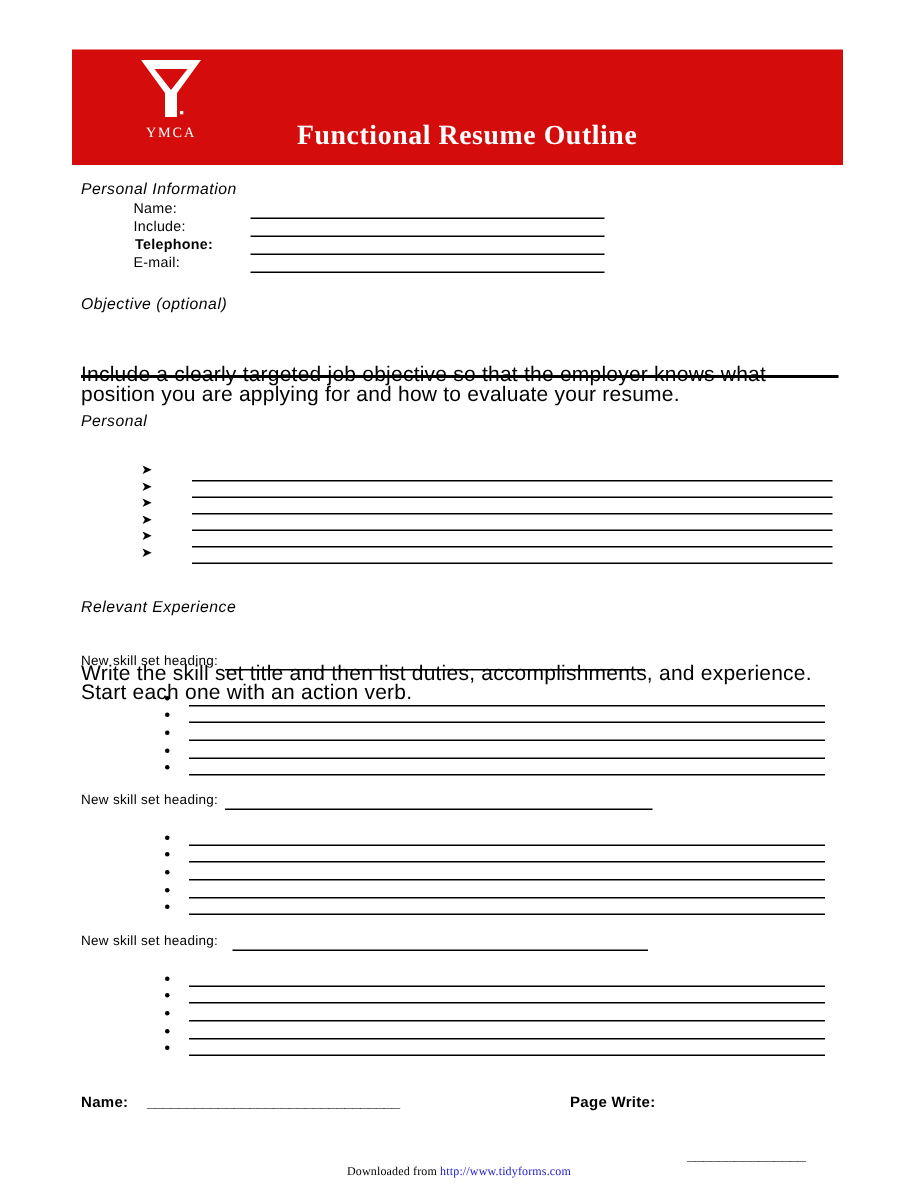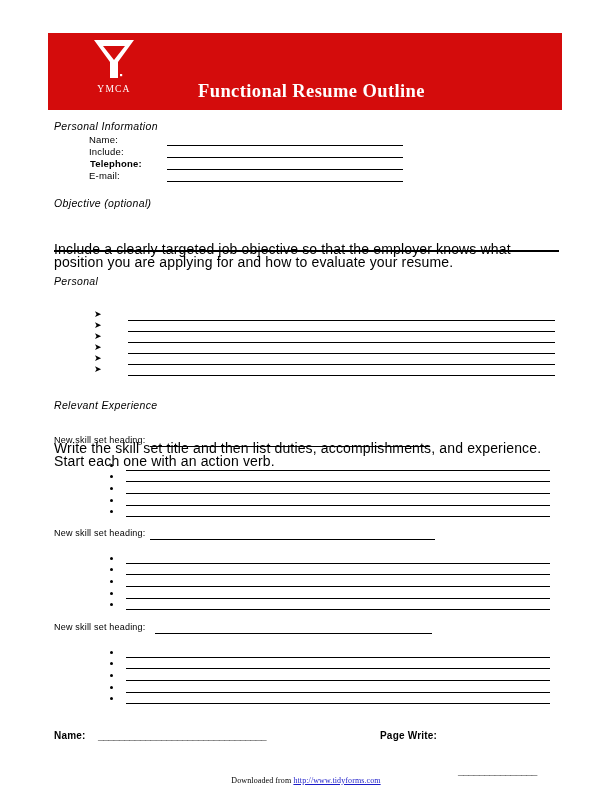--- a/index.html
+++ b/index.html
@@ -135,21 +135,20 @@
     top: 776px;
     width: 612px;
     text-align: center;
     font-family: "Liberation Serif", serif;
     font-size: 8px;
     letter-spacing: 0.1px;
   }
   .attrib .from { color: #000000; }
   .attrib .url {
     color: #1a1ac8;
-    text-decoration: underline;
   }
 </style>
 </head>
 <body>
 
 <div class="page">
 
   <div class="banner">
     <div class="logo-block">
       <svg class="logo-y" viewBox="0 0 44 45">

